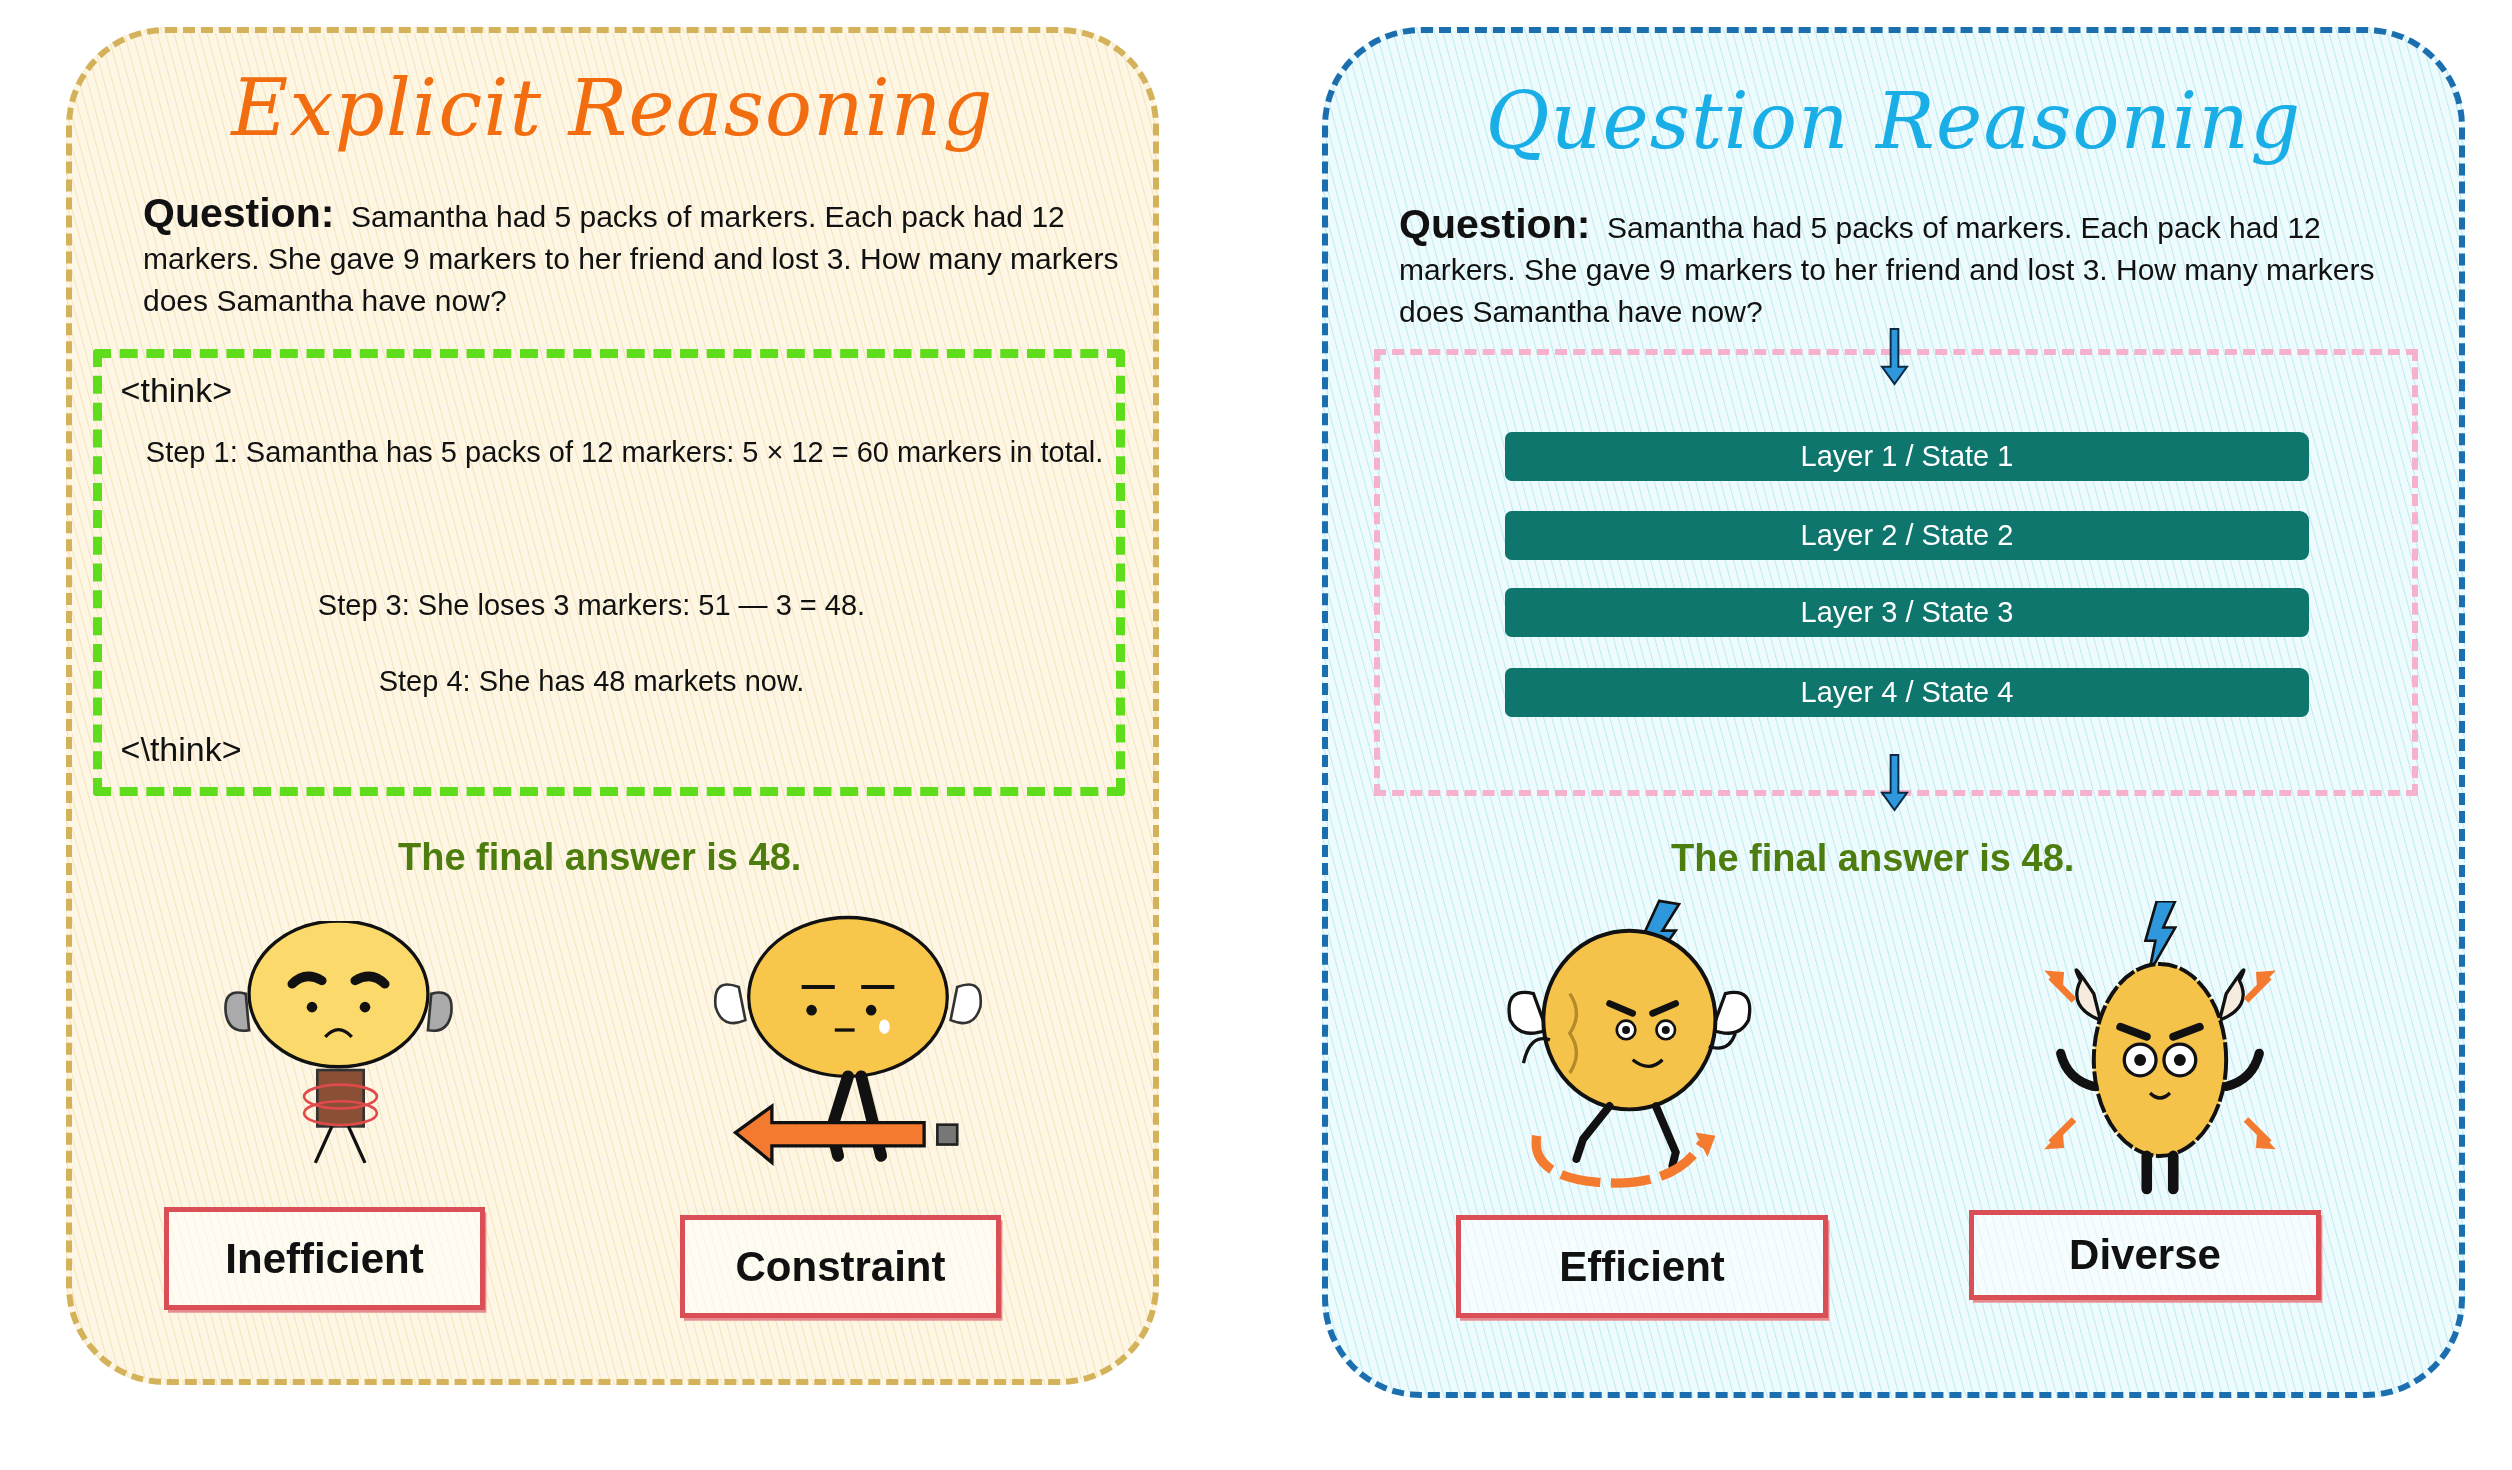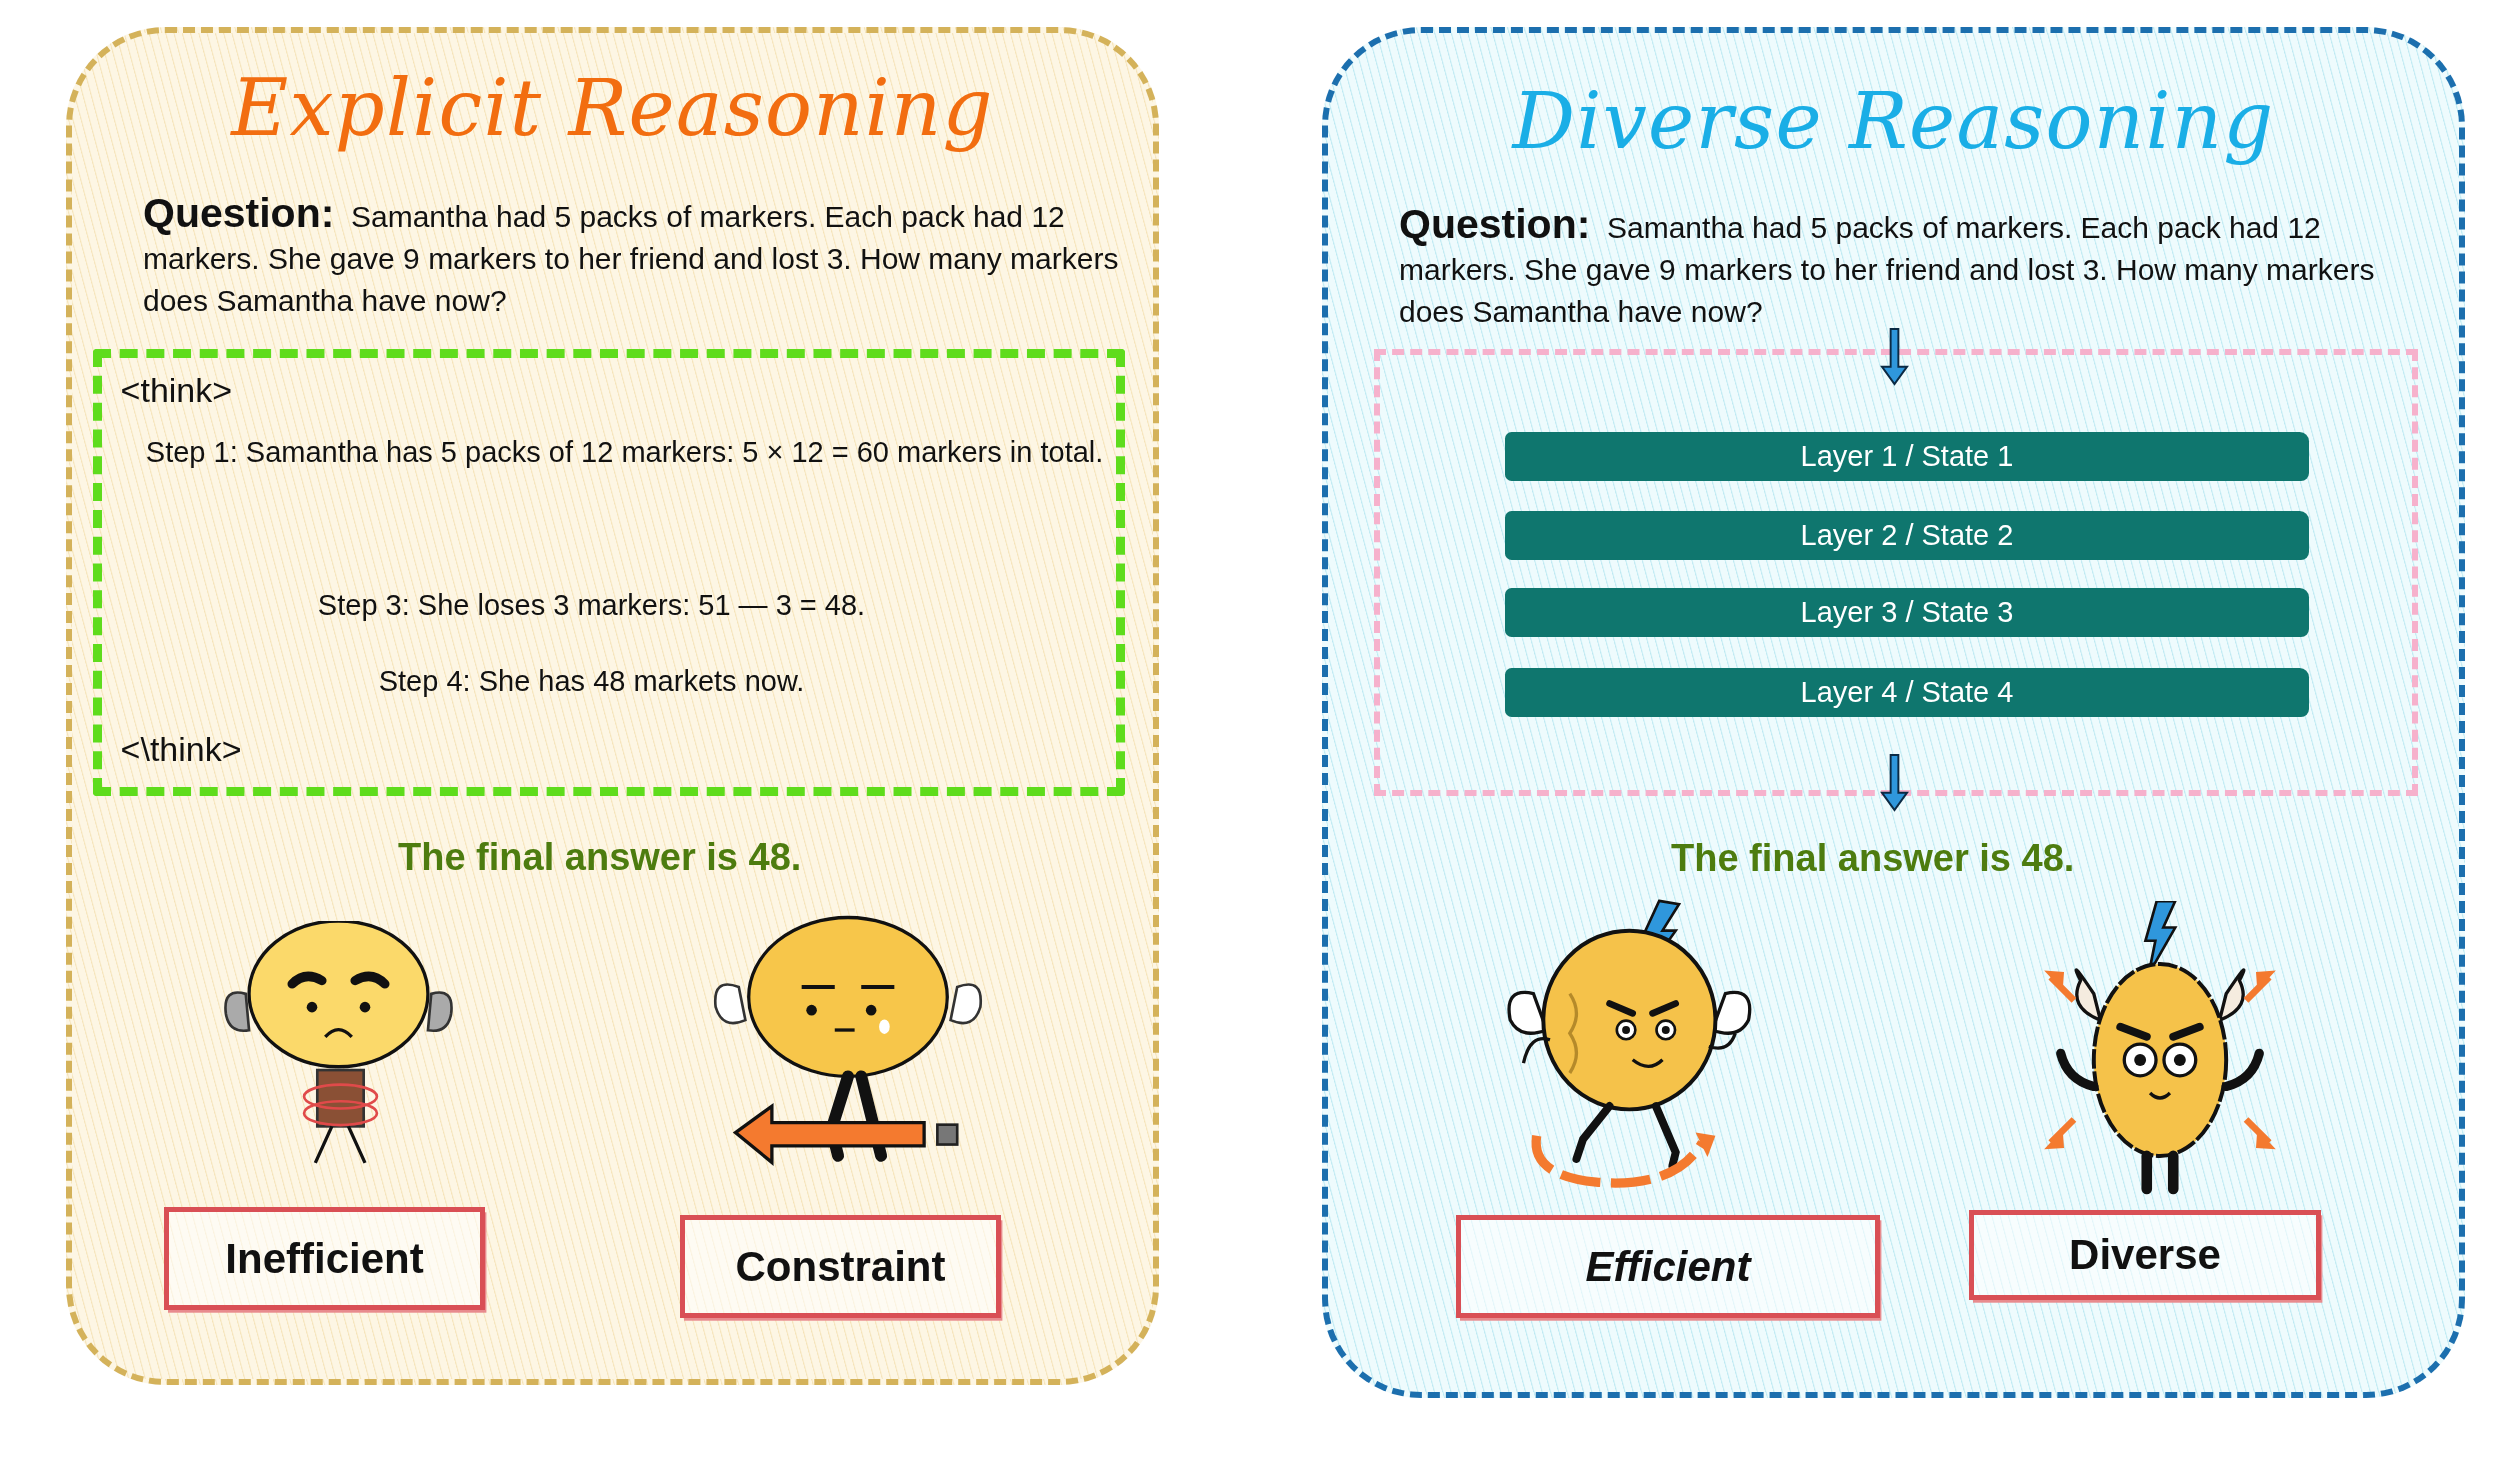--- a/index.html
+++ b/index.html
@@ -78,21 +78,21 @@
   <ellipse cx="265" cy="170" rx="8" ry="11" fill="#fff"></ellipse>
   <path d="M210 245 l-25 80 l10 40 M230 245 l20 80 l10 40" stroke="#111" stroke-width="18" fill="none" stroke-linecap="round"></path>
   <path d="M40 330 l55 -40 l0 25 h230 l0 35 h-230 l0 25 z" fill="#f47a2f" stroke="#111" stroke-width="5"></path>
   <rect x="345" y="318" width="30" height="30" fill="#777" stroke="#222" stroke-width="4"></rect>
 </svg>
 
 <div class="label-box" style="left:164px; top:1207px; width:321px; height:103px;">Inefficient</div>
 <div class="label-box" style="left:680px; top:1215px; width:321px; height:103px;">Constraint</div>
 
 <div class="panel panel-right"></div>
-<div class="title title-right">Diverse Reasoning</div>
+<div class="title title-right">Question Reasoning</div>
 <div class="question q-right">
   <b>Question:</b>&nbsp;
   <span>Samantha had 5 packs of markers. Each pack had 12 markers. She gave 9 markers to her friend and lost 3. How many markers does Samantha have now?</span>
 </div>
 
 <div class="pink-box"></div>
 
 <svg class="arrow-down" style="left:1880px; top:317px;" width="40" height="80" viewBox="0 0 60 120">
   <path d="M22 2 h16 v78 h18 l-26 36 l-26 -36 h18 z" fill="#2f97dc" stroke="#0b2a44" stroke-width="4"></path>
 </svg>
@@ -136,15 +136,15 @@
     <circle cx="180" cy="240" r="9" fill="#111"></circle>
   <circle cx="240" cy="240" r="24" fill="#fff" stroke="#111" stroke-width="5"></circle>
     <circle cx="240" cy="240" r="9" fill="#111"></circle>
   <path d="M195 290 q15 15 30 0" stroke="#111" stroke-width="5" fill="none"></path>
   <path d="M110 280 q-40 -10 -50 -50 M310 280 q40 -10 50 -50" stroke="#111" stroke-width="14" fill="none" stroke-linecap="round"></path>
   <path d="M190 385 v50 M230 385 v50" stroke="#111" stroke-width="16" stroke-linecap="round"></path>
   <path d="M80 150 l-35 -35 M340 150 l35 -35 M80 330 l-35 35 M340 330 l35 35" stroke="#f47a2f" stroke-width="10"></path>
   <path d="M35 105 l30 2 l-2 28 z M385 105 l-30 2 l2 28 z M35 375 l30 -2 l-2 -28 z M385 375 l-30 -2 l2 -28 z" fill="#f47a2f"></path>
 </svg>
 
-<div class="label-box" style="left:1456px; top:1215px; width:424px; height:103px;font-style:italic;">Efficient</div>
+<div class="label-box" style="left:1456px; top:1215px; width:372px; height:103px;">Efficient</div>
 <div class="label-box" style="left:1969px; top:1210px; width:352px; height:90px;">Diverse</div>
 
 
 </body></html>

